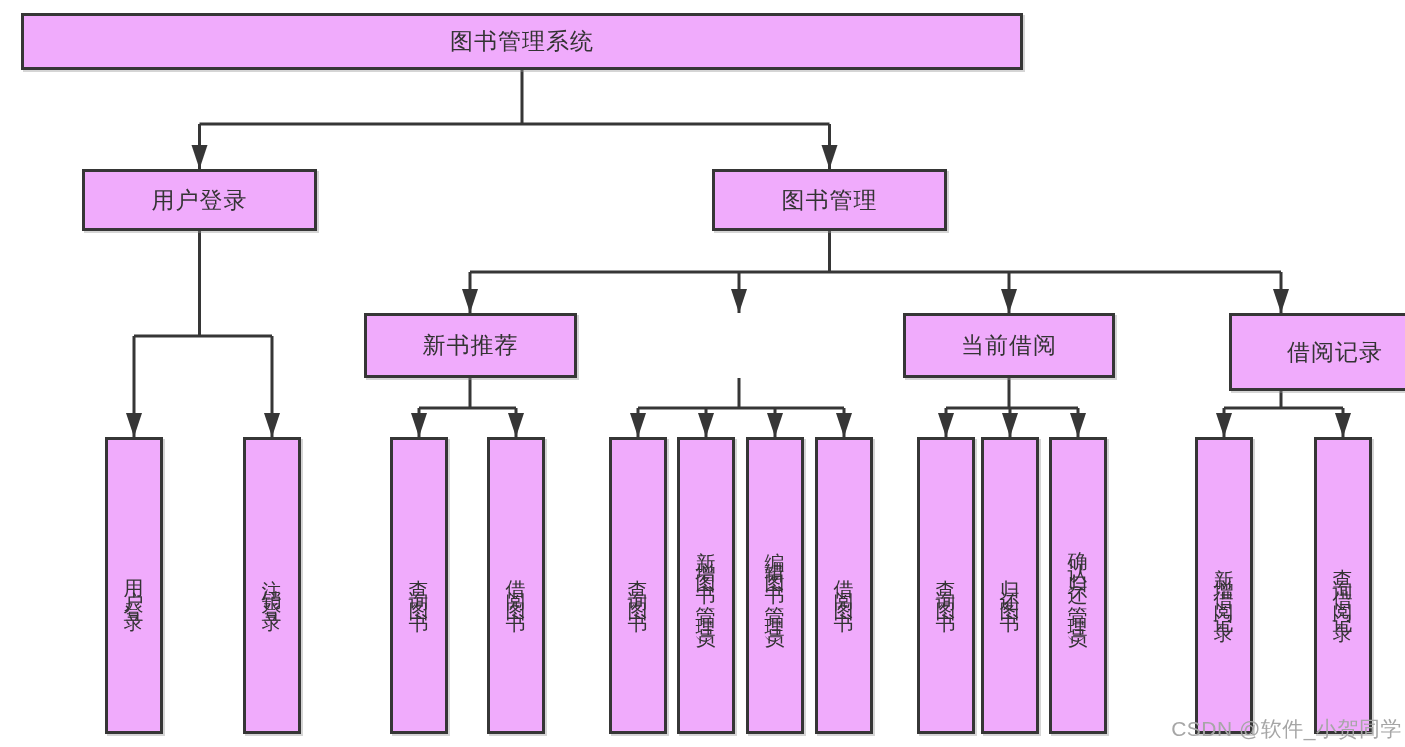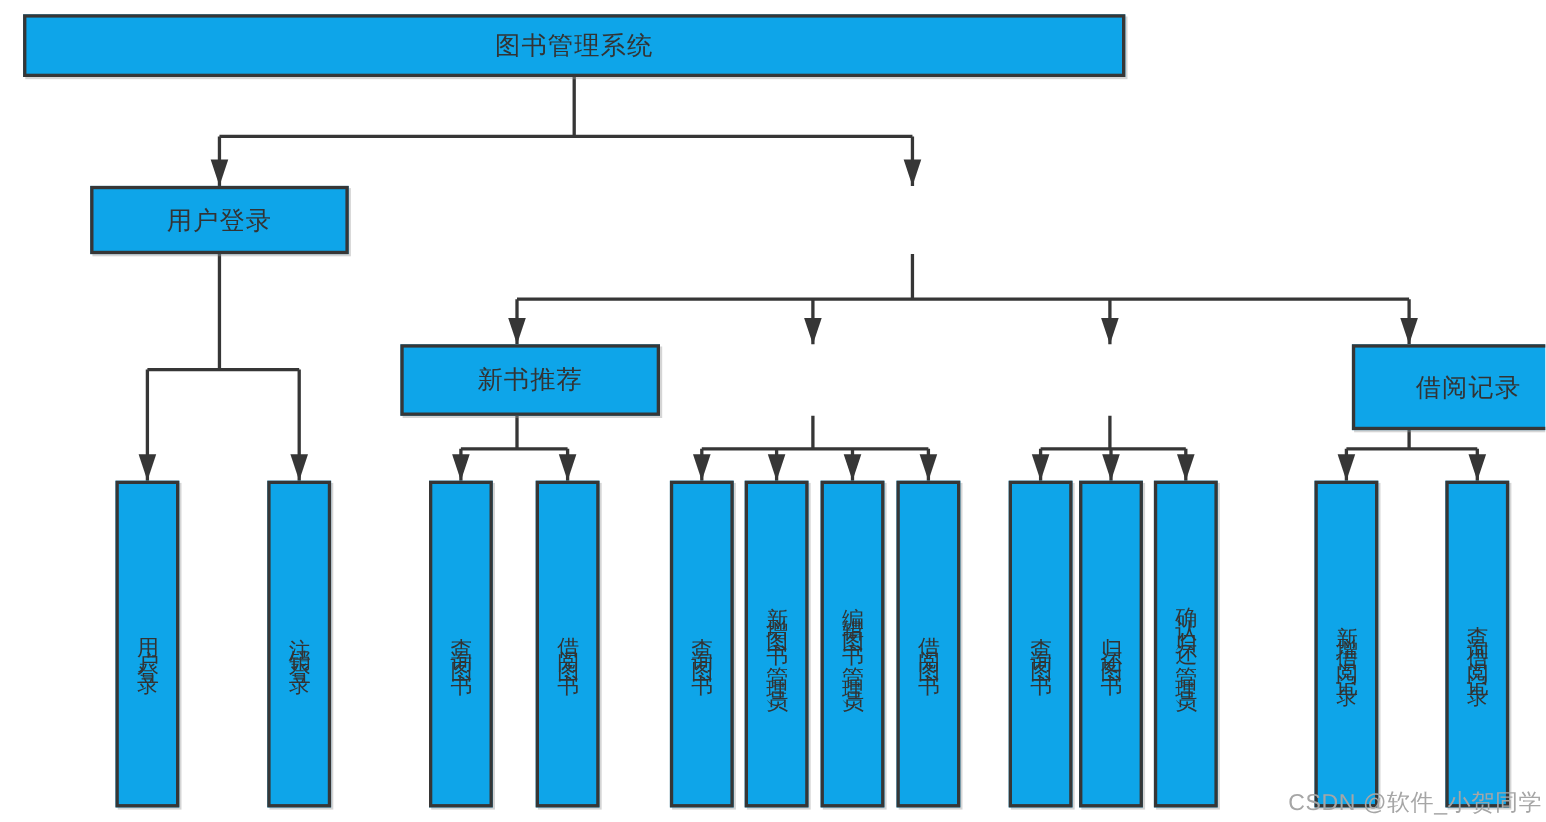--- a/index.html
+++ b/index.html
@@ -14,21 +14,21 @@
   }
   .connector-layer {
     position: absolute;
     left: 0; top: 0;
     width: 1405px; height: 747px;
     z-index: 1;
   }
   .node {
     position: absolute;
     box-sizing: border-box;
-    background: #0ea5e9;
+    background: #f0abfc;
     border: 3px solid #363636;
     display: flex;
     align-items: center;
     justify-content: center;
     z-index: 2;
     box-shadow: 2px 2px 0 rgba(150,150,150,0.40);
   }
   .hlabel {
     font-size: 23px;
     letter-spacing: 1px;
@@ -94,23 +94,29 @@
     </g>
   </svg>
 
   <div class="node" style="left:21px; top:13px; width:1002px; height:57px;">
     <span class="hlabel">图书管理系统</span>
   </div>
 
   <div class="node" style="left:82px; top:169px; width:235px; height:62px;">
     <span class="hlabel">用户登录</span>
   </div>
+  <div class="node" style="left:712px; top:169px; width:235px; height:62px;">
+    <span class="hlabel">图书管理</span>
+  </div>
 
-  <div class="node" style="left:364px; top:313px; width:236px; height:65px;">
+  <div class="node" style="left:364px; top:313px; width:213px; height:65px;">
     <span class="hlabel">新书推荐</span>
+  </div>
+  <div class="node" style="left:903px; top:313px; width:212px; height:65px;">
+    <span class="hlabel">当前借阅</span>
   </div>
   <div class="node" style="left:1229px; top:313px; width:212px; height:78px;justify-content:center;">
     <span class="hlabel">借阅记录</span>
   </div>
 
   <div class="node leaf" style="left:105px;">
     <span class="vtext">用户登录</span>
   </div>
   <div class="node leaf" style="left:243px;">
     <span class="vtext">注销登录</span>

